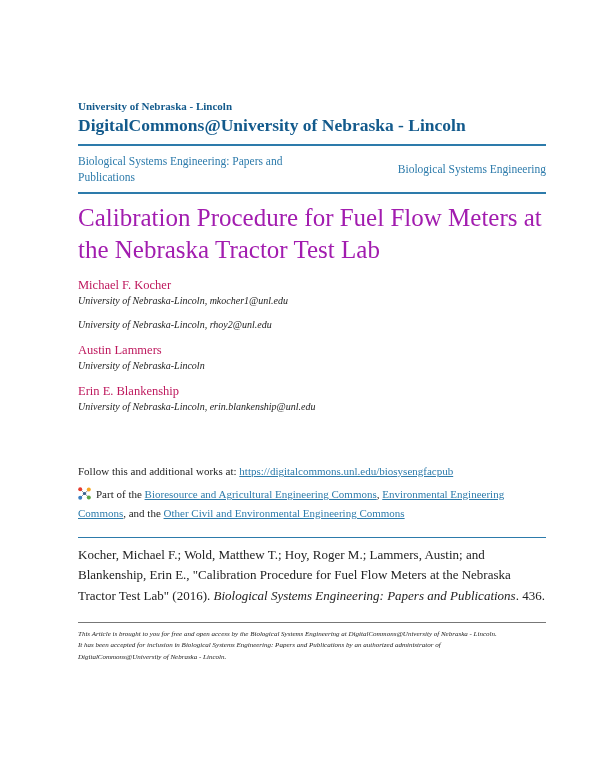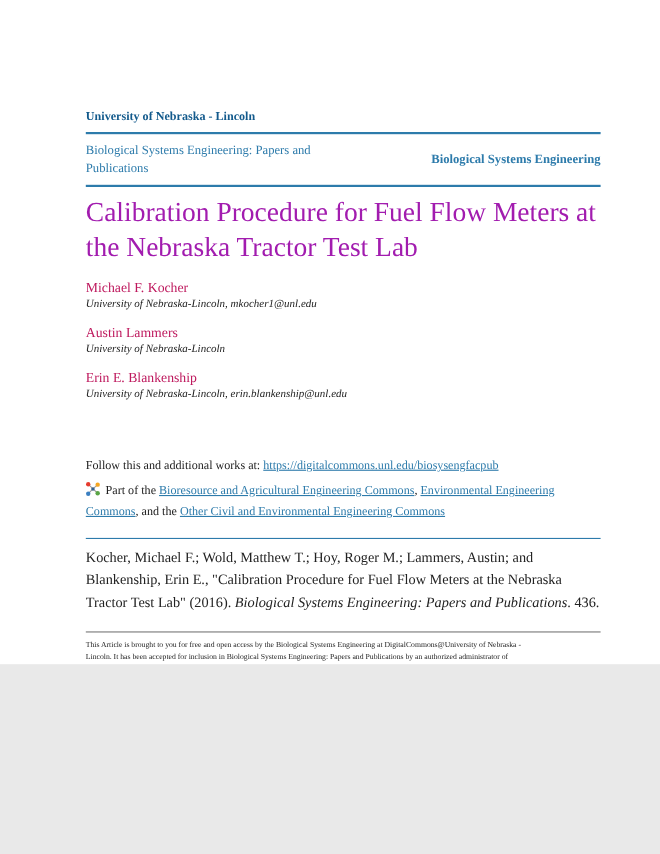--- a/index.html
+++ b/index.html
@@ -1,68 +1,70 @@
 <!DOCTYPE html>
 <html><head>
 <meta charset="utf-8">
 <style>
   html,body { margin:0; padding:0; background:#e9e9e9; }
   .page {
-    width:600px; height:604px; background:#ffffff; margin:0 auto;
+    width:600px; height:776px; background:#ffffff; margin:0 auto;
     box-sizing:border-box; padding:100px 54px 16px 78px;
     font-family:"Liberation Serif", serif; color:#222;
     position:relative; overflow:hidden;
   }
   .institution { font-size:11px; font-weight:bold; color:#135a8c; }
   .repository  { font-size:17.5px; font-weight:bold; color:#135a8c; margin-top:3px; }
   .rule  { border:none; border-top:2px solid #2d7bab; margin:8px 0 0 0; }
   .rule2 { border:none; border-top:2px solid #2d7bab; margin:0; }
   .nav { display:flex; justify-content:space-between; align-items:center; padding:7px 0; color:#2d7bab; font-size:11.5px; }
   .nav-left  { width:262px; line-height:1.4; cursor:pointer; }
-  .nav-right { text-align:left; cursor:pointer;font-weight:bold; }
+  .nav-right { text-align:left; cursor:pointer; }
   .year  { margin-top:24px; font-size:11px; color:#333; }
   .title { margin-top:8px; font-size:25px; line-height:1.28; color:#a21caf; font-weight:normal; }
   .author { margin-top:12px; }
   .author-name  { font-size:12.5px; line-height:15px; color:#be185d; }
   .author-affil { font-size:10px; line-height:12px; font-style:italic; margin-top:2px; color:#222; }
   .follow { margin-top:52px; font-size:11px; color:#222; }
   .link   { color:#2d7bab; cursor:pointer; }
   .link.u { text-decoration:underline; }
   .partof { margin-top:9px; font-size:11px; line-height:1.55; color:#222; }
   .icon   { display:inline-block; vertical-align:-2px; margin-right:5px; }
   .rule-thin   { border:none; border-top:1px solid #2d7bab; margin:15px 0 0; }
   .citation    { margin-top:7px; font-size:13px; line-height:1.55; color:#222; }
   .citation i  { font-style:italic; }
   .citation-link { font-size:8px; margin-top:2px; }
   .rule-footer { border:none; border-top:1px solid #777; margin:16px 0 0; }
-  .footer { margin-top:6px; font-size:7px; line-height:1.65; color:#222; width:420px; }
+  .footer { margin-top:6px; font-size:7px; line-height:1.65; color:#222; width:420px;font-style:italic; }
 </style>
 </head>
 <body>
 
 <div class="page">
 
   <div class="institution">University of Nebraska - Lincoln</div>
+  <div class="repository">DigitalCommons@University of Nebraska - Lincoln</div>
 
   <hr class="rule">
 
   <div class="nav">
     <div class="nav-left">Biological Systems Engineering: Papers and Publications</div>
     <div class="nav-right">Biological Systems Engineering</div>
   </div>
 
   <hr class="rule2">
 
   <h1 class="title" style="margin-bottom:0;">Calibration Procedure for Fuel Flow Meters at the Nebraska Tractor Test Lab</h1>
 
   <div class="author">
     <div class="author-name">Michael F. Kocher</div>
     <div class="author-affil">University of Nebraska-Lincoln, mkocher1@unl.edu</div>
   </div>
   <div class="author">
+    <div class="author-affil">University of Nebraska-Lincoln, rhoy2@unl.edu</div>
   </div>
   <div class="author">
     <div class="author-name">Austin Lammers</div>
     <div class="author-affil">University of Nebraska-Lincoln</div>
   </div>
   <div class="author">
     <div class="author-name">Erin E. Blankenship</div>
     <div class="author-affil">University of Nebraska-Lincoln, erin.blankenship@unl.edu</div>
   </div>
 

